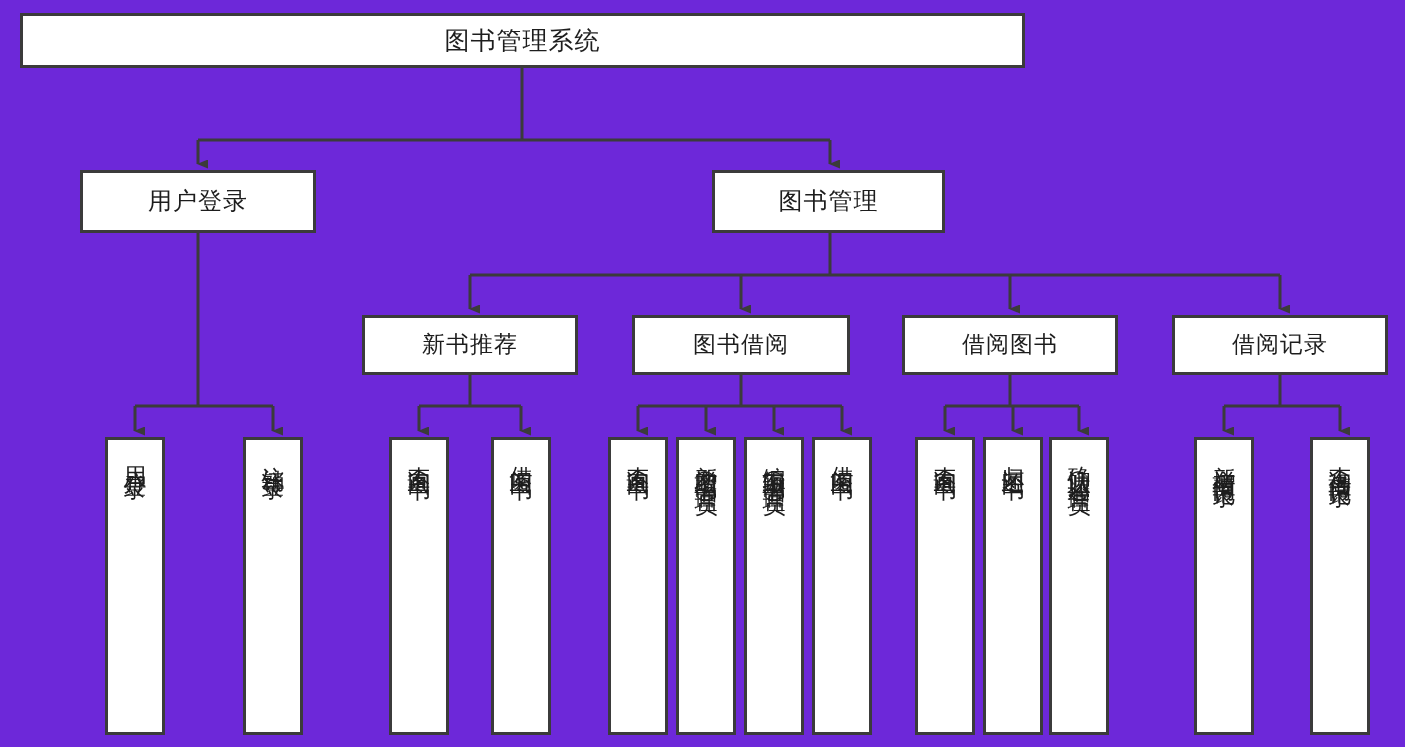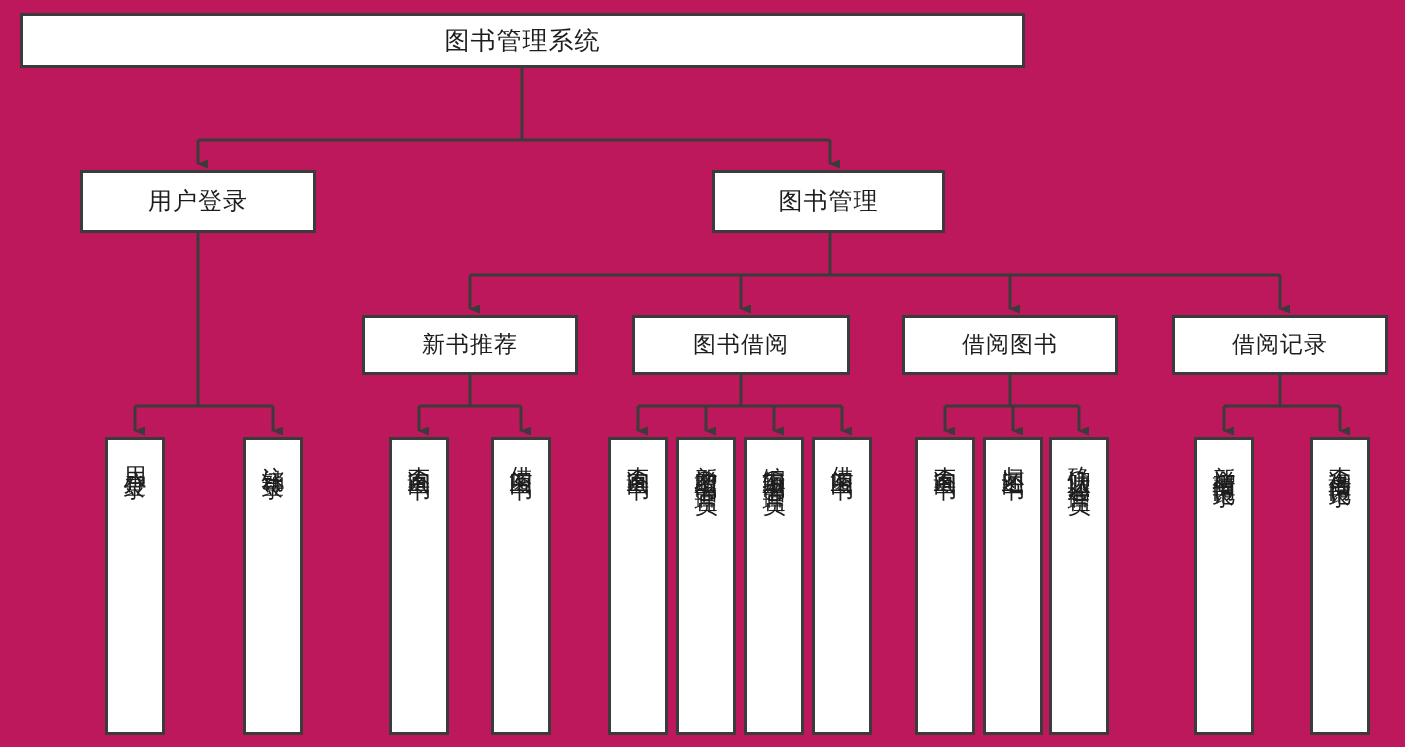--- a/index.html
+++ b/index.html
@@ -8,21 +8,21 @@
     padding: 0;
     background: #ffffff;
   }
   body {
     font-family: "DejaVu Sans", "Liberation Sans", sans-serif;
   }
   #diagram-root {
     position: relative;
     width: 1405px;
     height: 747px;
-    background: #be185d;
+    background: #6d28d9;
     overflow: hidden;
   }
   #edge-layer {
     position: absolute;
     left: 0;
     top: 0;
     width: 1405px;
     height: 747px;
     pointer-events: none;
   }

